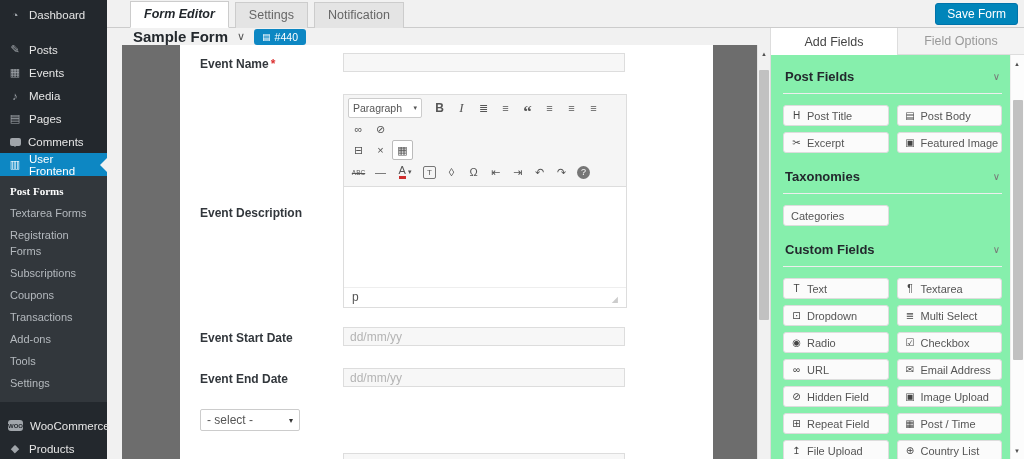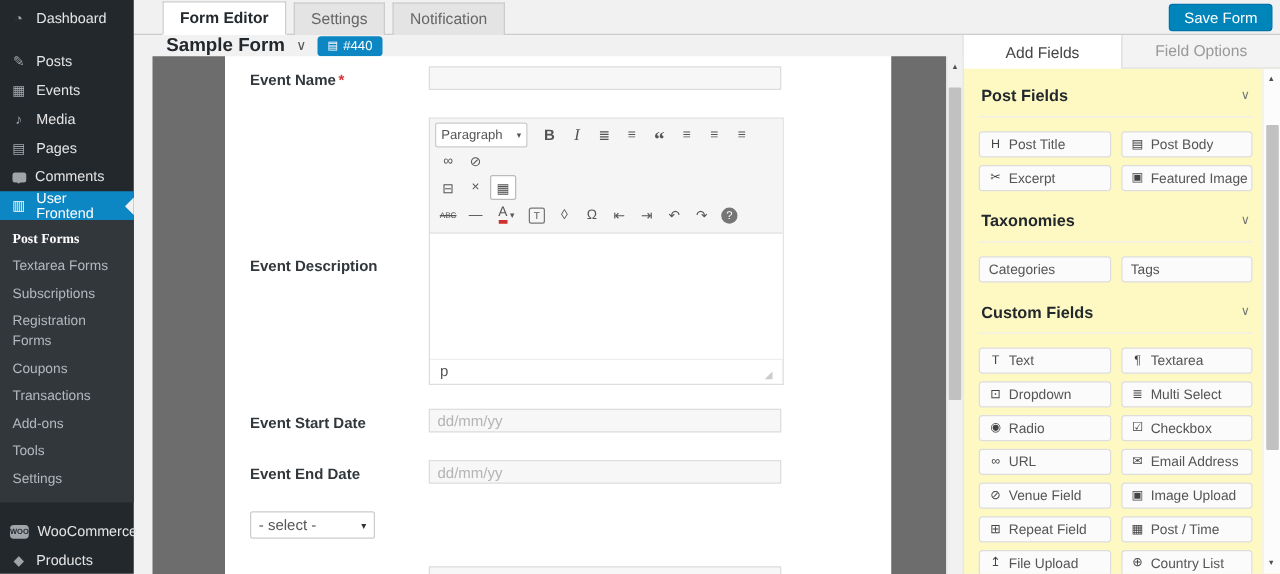--- a/index.html
+++ b/index.html
@@ -19,21 +19,21 @@
   .submenu-item { padding:3px 10px; font-size:11px; color:#b4b9be; cursor:pointer; line-height:16px; }
   .submenu-item.active { color:#fff; font-weight:bold;font-family:Liberation Serif, serif; }
   .woo-ic { background:#a0a5aa; color:#23282d; border-radius:3px; width:15px; height:11px; font-size:6px; font-weight:bold; display:inline-flex; align-items:center; justify-content:center; flex:0 0 15px; }
   .bubble { width:11px; height:8px; background:#a0a5aa; border-radius:2px; position:relative; flex:0 0 11px; margin-left:2px; }
   .bubble::after { content:""; position:absolute; left:2px; bottom:-4px; border:3px solid transparent; border-top-color:#a0a5aa; }
 
   
   #main { position:absolute; left:107px; top:0; right:0; height:459px; }
   .tabs-row { height:28px; padding-left:23px; border-bottom:1px solid #ccc; display:flex; align-items:flex-end; position:relative; background:#f1f1f1; }
   .tab { padding:5px 13px 6px; font-size:12.5px; border:1px solid #ccc; border-bottom:none; margin-right:6px; background:#e4e4e4; color:#666; cursor:pointer; position:relative; top:1px; }
-  .tab.active { background:#fff; color:#23282d; font-weight:bold; border-bottom:1px solid #fff; }
+  .tab.active { background:#fff; color:#23282d; font-weight:bold; border-bottom:1px solid #fff;font-style:italic; }
   .save-btn { position:absolute; right:6px; top:3px; background:#0085ba; border:1px solid #0073aa; color:#fff; font-size:12px; padding:3px 11px; border-radius:3px; cursor:pointer; font-family:inherit; }
 
   .below { display:flex; height:431px; }
   .form-area { width:663px; display:flex; flex-direction:column; }
   .form-header { height:27px; display:flex; align-items:center; gap:9px; padding-left:26px; }
   .form-title { font-size:15px; font-weight:bold; color:#23282d; }
   .fh-chev { color:#555; font-size:11px; cursor:pointer; }
   .form-id-badge { background:#0d87c3; color:#fff; border-radius:3px; font-size:10.5px; padding:2px 8px; display:flex; align-items:center; gap:4px; cursor:pointer; }
   .form-id-badge .bic { font-size:9px; }
 
@@ -82,21 +82,21 @@
   .ed-content { height:100px; background:#fff; }
   .ed-path { border-top:1px solid #eee; padding:2px 8px 3px; font-size:12px; color:#555; display:flex; justify-content:space-between; align-items:flex-end; }
   .ed-resize { color:#ccc; font-size:8px; cursor:nwse-resize; }
 
   
   .panel { width:254px; display:flex; flex-direction:column; border-left:1px solid #ddd; }
   .panel-tabs { height:27px; display:flex; }
   .ptab { flex:1; display:flex; align-items:center; justify-content:center; font-size:12.5px; color:#999; background:#f3f3f3; border-bottom:1px solid #ddd; border-left:1px solid #ddd; cursor:pointer; }
   .ptab:first-child { border-left:none; }
   .ptab.active { background:#fff; color:#444; border-bottom:none; }
-  .panel-body { flex:1; background:#fef9c3; padding:4px 22px 0 12px; position:relative; overflow:hidden; }
+  .panel-body { flex:1; background:#86efac; padding:4px 22px 0 12px; position:relative; overflow:hidden; }
   .sec-head { display:flex; justify-content:space-between; align-items:center; padding:10px 2px 9px; border-bottom:1px solid #eee; cursor:pointer; }
   .sec-title { font-size:13px; font-weight:bold; color:#23282d; }
   .sec-chev { color:#777; font-size:10px; }
   .btn-grid { display:grid; grid-template-columns:1fr 1fr; gap:6px 8px; padding:11px 0 6px; }
   .field-btn { border:1px solid #ddd; background:#fbfbfb; border-radius:3px; height:21px; display:flex; align-items:center; gap:5px; padding:0 7px; font-size:11px; color:#555; cursor:pointer; white-space:nowrap; overflow:hidden; }
   .field-btn .fic { font-size:10px; color:#444; width:11px; text-align:center; flex:0 0 11px; }
   
   .panel-scroll { position:absolute; right:0; top:0; bottom:0; width:14px; background:#fcfcfc; border-left:1px solid #eee; }
   .ps-thumb { top:45px; height:260px; left:2px; }
 </style>
@@ -128,22 +128,22 @@
     <span class="bubble"></span>
     <span>Comments</span>
   </div>
   <div class="menu-item active">
     <span class="mi">▥</span>
     <span>User Frontend</span>
   </div>
   <div class="submenu">
     <div class="submenu-item active">Post Forms</div>
     <div class="submenu-item">Textarea Forms</div>
+    <div class="submenu-item">Registration Forms</div>
     <div class="submenu-item">Subscriptions</div>
-    <div class="submenu-item">Registration Forms</div>
     <div class="submenu-item">Coupons</div>
     <div class="submenu-item">Transactions</div>
     <div class="submenu-item">Add-ons</div>
     <div class="submenu-item">Tools</div>
     <div class="submenu-item">Settings</div>
   </div>
   <div class="menu-item group-start">
     <span class="woo-ic">WOO</span>
     <span>WooCommerce</span>
   </div>
@@ -318,23 +318,20 @@
         </div>
 
         <div class="sec-head">
           <span class="sec-title">Taxonomies</span>
           <span class="sec-chev">∨</span>
         </div>
         <div class="btn-grid">
           <div class="field-btn">
             <span>Categories</span>
           </div>
-          <div class="field-btn">
-            <span>Tags</span>
-          </div>
         </div>
 
         <div class="sec-head">
           <span class="sec-title">Custom Fields</span>
           <span class="sec-chev">∨</span>
         </div>
         <div class="btn-grid">
           <div class="field-btn">
             <span class="fic">T</span>
             <span>Text</span>
@@ -362,21 +359,21 @@
           <div class="field-btn">
             <span class="fic">∞</span>
             <span>URL</span>
           </div>
           <div class="field-btn">
             <span class="fic">✉</span>
             <span>Email Address</span>
           </div>
           <div class="field-btn">
             <span class="fic">⊘</span>
-            <span>Venue Field</span>
+            <span>Hidden Field</span>
           </div>
           <div class="field-btn">
             <span class="fic">▣</span>
             <span>Image Upload</span>
           </div>
           <div class="field-btn">
             <span class="fic">⊞</span>
             <span>Repeat Field</span>
           </div>
           <div class="field-btn">

